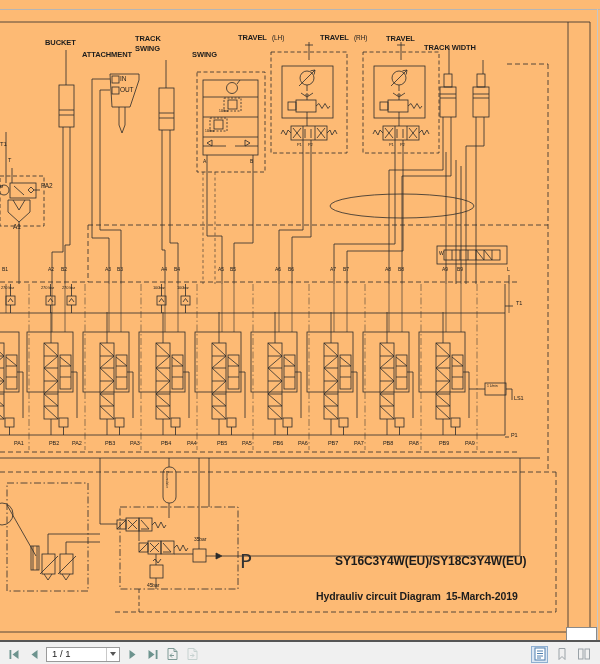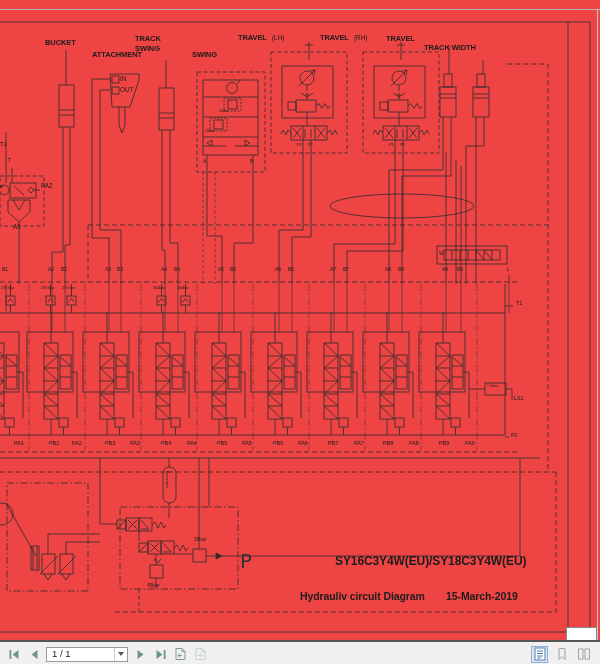--- a/index.html
+++ b/index.html
@@ -1,33 +1,33 @@
 <!DOCTYPE html>
 <html><head>
 <meta charset="utf-8">
 <style>
   html,body{margin:0;padding:0;background:#fff;}
-  .screen{position:relative;width:600px;height:664px;background:#ef4444;overflow:hidden;
+  .screen{position:relative;width:600px;height:664px;background:#fdba74;overflow:hidden;
           font-family:"Liberation Sans",sans-serif;}
   .hairline-top{position:absolute;left:0;top:9px;width:600px;height:1px;background:#b5b5b5;}
   .hairline-right{position:absolute;left:597px;top:9px;width:1px;height:632px;background:#c6c6c6;}
   .art{position:absolute;left:0;top:0;}
   .lbl{position:absolute;color:#1c1c1c;white-space:nowrap;line-height:1;letter-spacing:-0.1px;}
   .b{font-weight:700;}
   .n{font-weight:400;}
   .acc{writing-mode:vertical-rl;font-size:3px;letter-spacing:0;}
   .plbig{font-family:"DejaVu Sans Mono",monospace;font-weight:400;color:#333;}
   .tb-model{width:180px;text-align:right;}
   
   .statusbar{position:absolute;left:0;top:640px;width:600px;height:24px;background:#f0f0f0;
              border-top:2px solid #565656;box-sizing:border-box;}
   .sb-left{position:absolute;left:6px;top:3px;height:18px;display:flex;align-items:center;gap:4px;}
   .sb-btn{width:16px;height:16px;display:flex;align-items:center;justify-content:center;
           background:transparent;border:none;padding:0;cursor:pointer;}
-  .pagebox{position:relative;width:82px;height:15px;background:#fff;border:1px solid #9a9a9a;
+  .pagebox{position:relative;width:74px;height:15px;background:#fff;border:1px solid #9a9a9a;
            display:flex;box-sizing:border-box;gap:9px;}
   .pagebox .pv{font-size:9.5px;color:#222;padding-left:5px;flex:1;font-weight:400;}
   .pagebox .caret{width:12px;height:13px;border-left:1px solid #c9c9c9;display:flex;
                   align-items:center;justify-content:center;}
   .caret i{width:0;height:0;border-left:3.5px solid transparent;border-right:3.5px solid transparent;
            border-top:4px solid #555;}
   .sb-right{position:absolute;right:8px;top:3px;height:18px;display:flex;align-items:center;gap:5px;}
   .panel-btn{width:17px;height:17px;display:flex;align-items:center;justify-content:center;
              background:transparent;border:1px solid transparent;padding:0;cursor:pointer;box-sizing:border-box;}
   .panel-btn.active{background:#dce7f3;border:1px solid #8fafd1;}
@@ -202,21 +202,21 @@
       <path d="M6,132 V150 M6,150 V183 M12,168 V183"></path>
       <rect x="10" y="183" width="26" height="15"></rect>
       <circle cx="4" cy="190" r="5"></circle>
       <path d="M14,186 L24,195 M28,190 l3,-3 l3,3 l-3,3 z M34,190 H40"></path>
       <path d="M8,200 H30 V212 L19,222 L8,212 Z M13,200 L19,210 L25,200"></path>
       <path d="M19,222 V284"></path>
     </g>
   </svg>
 
   <span class="lbl b" style="left:45px;top:39px;font-size:7.5px">BUCKET</span>
-  <span class="lbl b" style="left:92px;top:51px;font-size:7.5px">ATTACHMENT</span>
+  <span class="lbl b" style="left:82px;top:51px;font-size:7.5px">ATTACHMENT</span>
   <span class="lbl b" style="left:135px;top:35px;font-size:7.5px">TRACK</span>
   <span class="lbl b" style="left:135px;top:45px;font-size:7.5px">SWING</span>
   <span class="lbl b" style="left:192px;top:51px;font-size:7.5px">SWING</span>
   <span class="lbl b" style="left:238px;top:34px;font-size:7.5px">TRAVEL</span>
   <span class="lbl n" style="left:272px;top:35px;font-size:6.5px">(LH)</span>
   <span class="lbl b" style="left:320px;top:34px;font-size:7.5px">TRAVEL</span>
   <span class="lbl n" style="left:354px;top:35px;font-size:6.5px">(RH)</span>
   <span class="lbl b" style="left:386px;top:35px;font-size:7.5px">TRAVEL</span>
   <span class="lbl b" style="left:424px;top:44px;font-size:7.5px">TRACK WIDTH</span>
 
@@ -287,21 +287,21 @@
   <span class="lbl n" style="left:409px;top:441px;font-size:5.5px">PA8</span>
   <span class="lbl n" style="left:439px;top:441px;font-size:5.5px">PB9</span>
   <span class="lbl n" style="left:465px;top:441px;font-size:5.5px">PA9</span>
 
   <span class="lbl n acc" style="left:165px;top:471px">Accumulator</span>
   <span class="lbl n" style="left:194px;top:537px;font-size:5px">35bar</span>
   <span class="lbl n" style="left:147px;top:583px;font-size:5px">45bar</span>
   <span class="lbl plbig" style="left:240px;top:551px;font-size:20px">P</span>
 
   <span class="lbl b tb-model" style="left:335px;top:555px;font-size:12px">SY16C3Y4W(EU)/SY18C3Y4W(EU)</span>
-  <span class="lbl b" style="left:300px;top:591px;font-size:10.5px">Hydrauliv circuit Diagram</span>
+  <span class="lbl b" style="left:316px;top:591px;font-size:10.5px">Hydrauliv circuit Diagram</span>
   <span class="lbl b" style="left:446px;top:591px;font-size:10.5px">15-March-2019</span>
 
   <div class="scroll-corner"></div>
 
   <div class="statusbar">
     <div class="sb-left">
       <button class="sb-btn">
         <svg width="13" height="13" viewBox="0 0 13 13">
           <rect x="1.5" y="2" width="1.8" height="9" fill="#6d938e"></rect>
           <path d="M10.5,2 L4.5,6.5 L10.5,11 Z" fill="#6d938e"></path>

